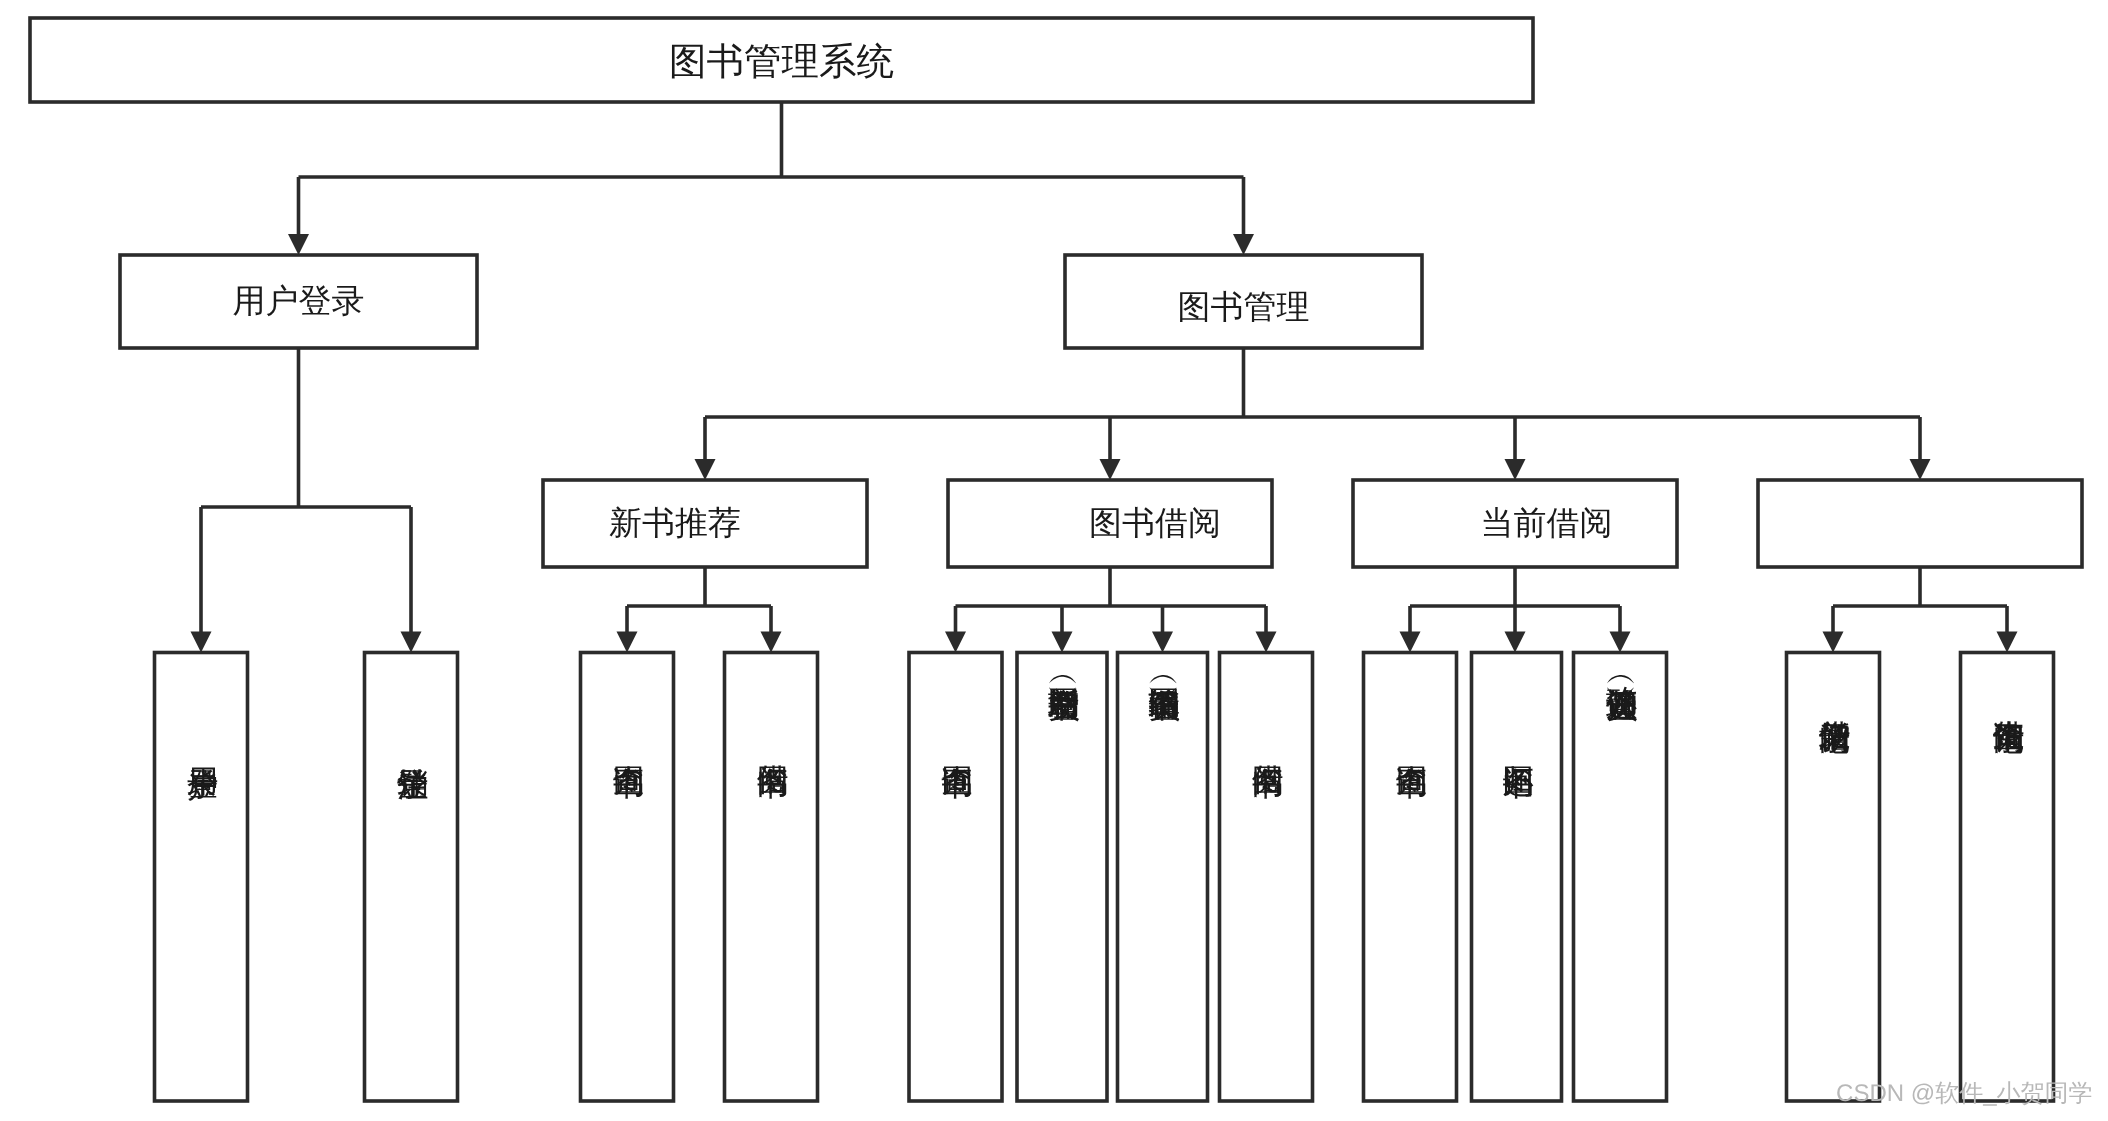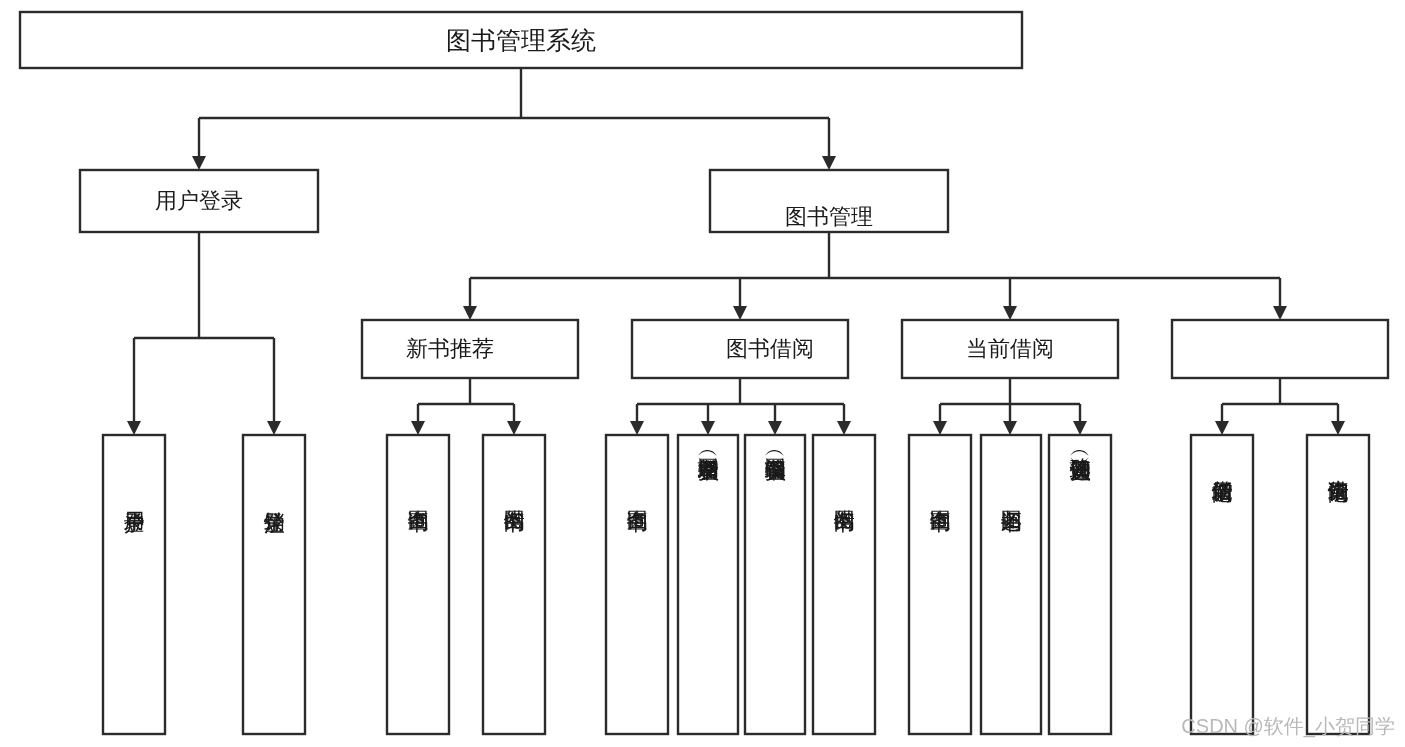--- a/index.html
+++ b/index.html
@@ -71,21 +71,21 @@
     white-space: nowrap;
   }
   .title-text {
     font-size: 25px;
   }
   #watermark {
     position: absolute;
     right: 10px;
     bottom: 7px;
     font-family: "Liberation Sans", "DejaVu Sans", sans-serif;
-    font-size: 20px;
+    font-size: 16px;
     color: #b8b8b8;
     white-space: nowrap;
     pointer-events: none;
   }
 </style>
 </head>
 <body>
 
 <div id="diagram-root">
 
@@ -200,33 +200,33 @@
   </svg>
 
   <div class="hlabel-box" style="left:20px; top:12px; width:1002px; height:56px;">
     <span class="hlabel-text title-text">图书管理系统</span>
   </div>
 
   <div class="hlabel-box" style="left:80px; top:170px; width:238px; height:62px;">
     <span class="hlabel-text">用户登录</span>
   </div>
 
-  <div class="hlabel-box" style="left:710px; top:186px; width:238px; height:62px;">
+  <div class="hlabel-box" style="left:710px; top:174px; width:238px; height:62px;">
     <span class="hlabel-text">图书管理</span>
   </div>
 
   <div class="hlabel-box" style="left:362px; top:320px; width:176px; height:58px;">
     <span class="hlabel-text">新书推荐</span>
   </div>
 
   <div class="hlabel-box" style="left:632px; top:320px; width:216px; height:58px;padding-left:30px;">
     <span class="hlabel-text">图书借阅</span>
   </div>
 
-  <div class="hlabel-box" style="left:902px; top:320px; width:216px; height:58px;">
+  <div class="hlabel-box" style="left:902px; top:320px; width:216px; height:58px;padding-left:21px;">
     <span class="hlabel-text">当前借阅</span>
   </div>
 
 
   <div class="vlabel-box" style="left:103px; top:435px; width:62px; height:299px; padding-top:60px;">
     <span class="vlabel-text">用户登录</span>
   </div>
 
   <div class="vlabel-box" style="left:243px; top:435px; width:62px; height:299px; padding-top:60px;">
     <span class="vlabel-text">注销登录</span>

